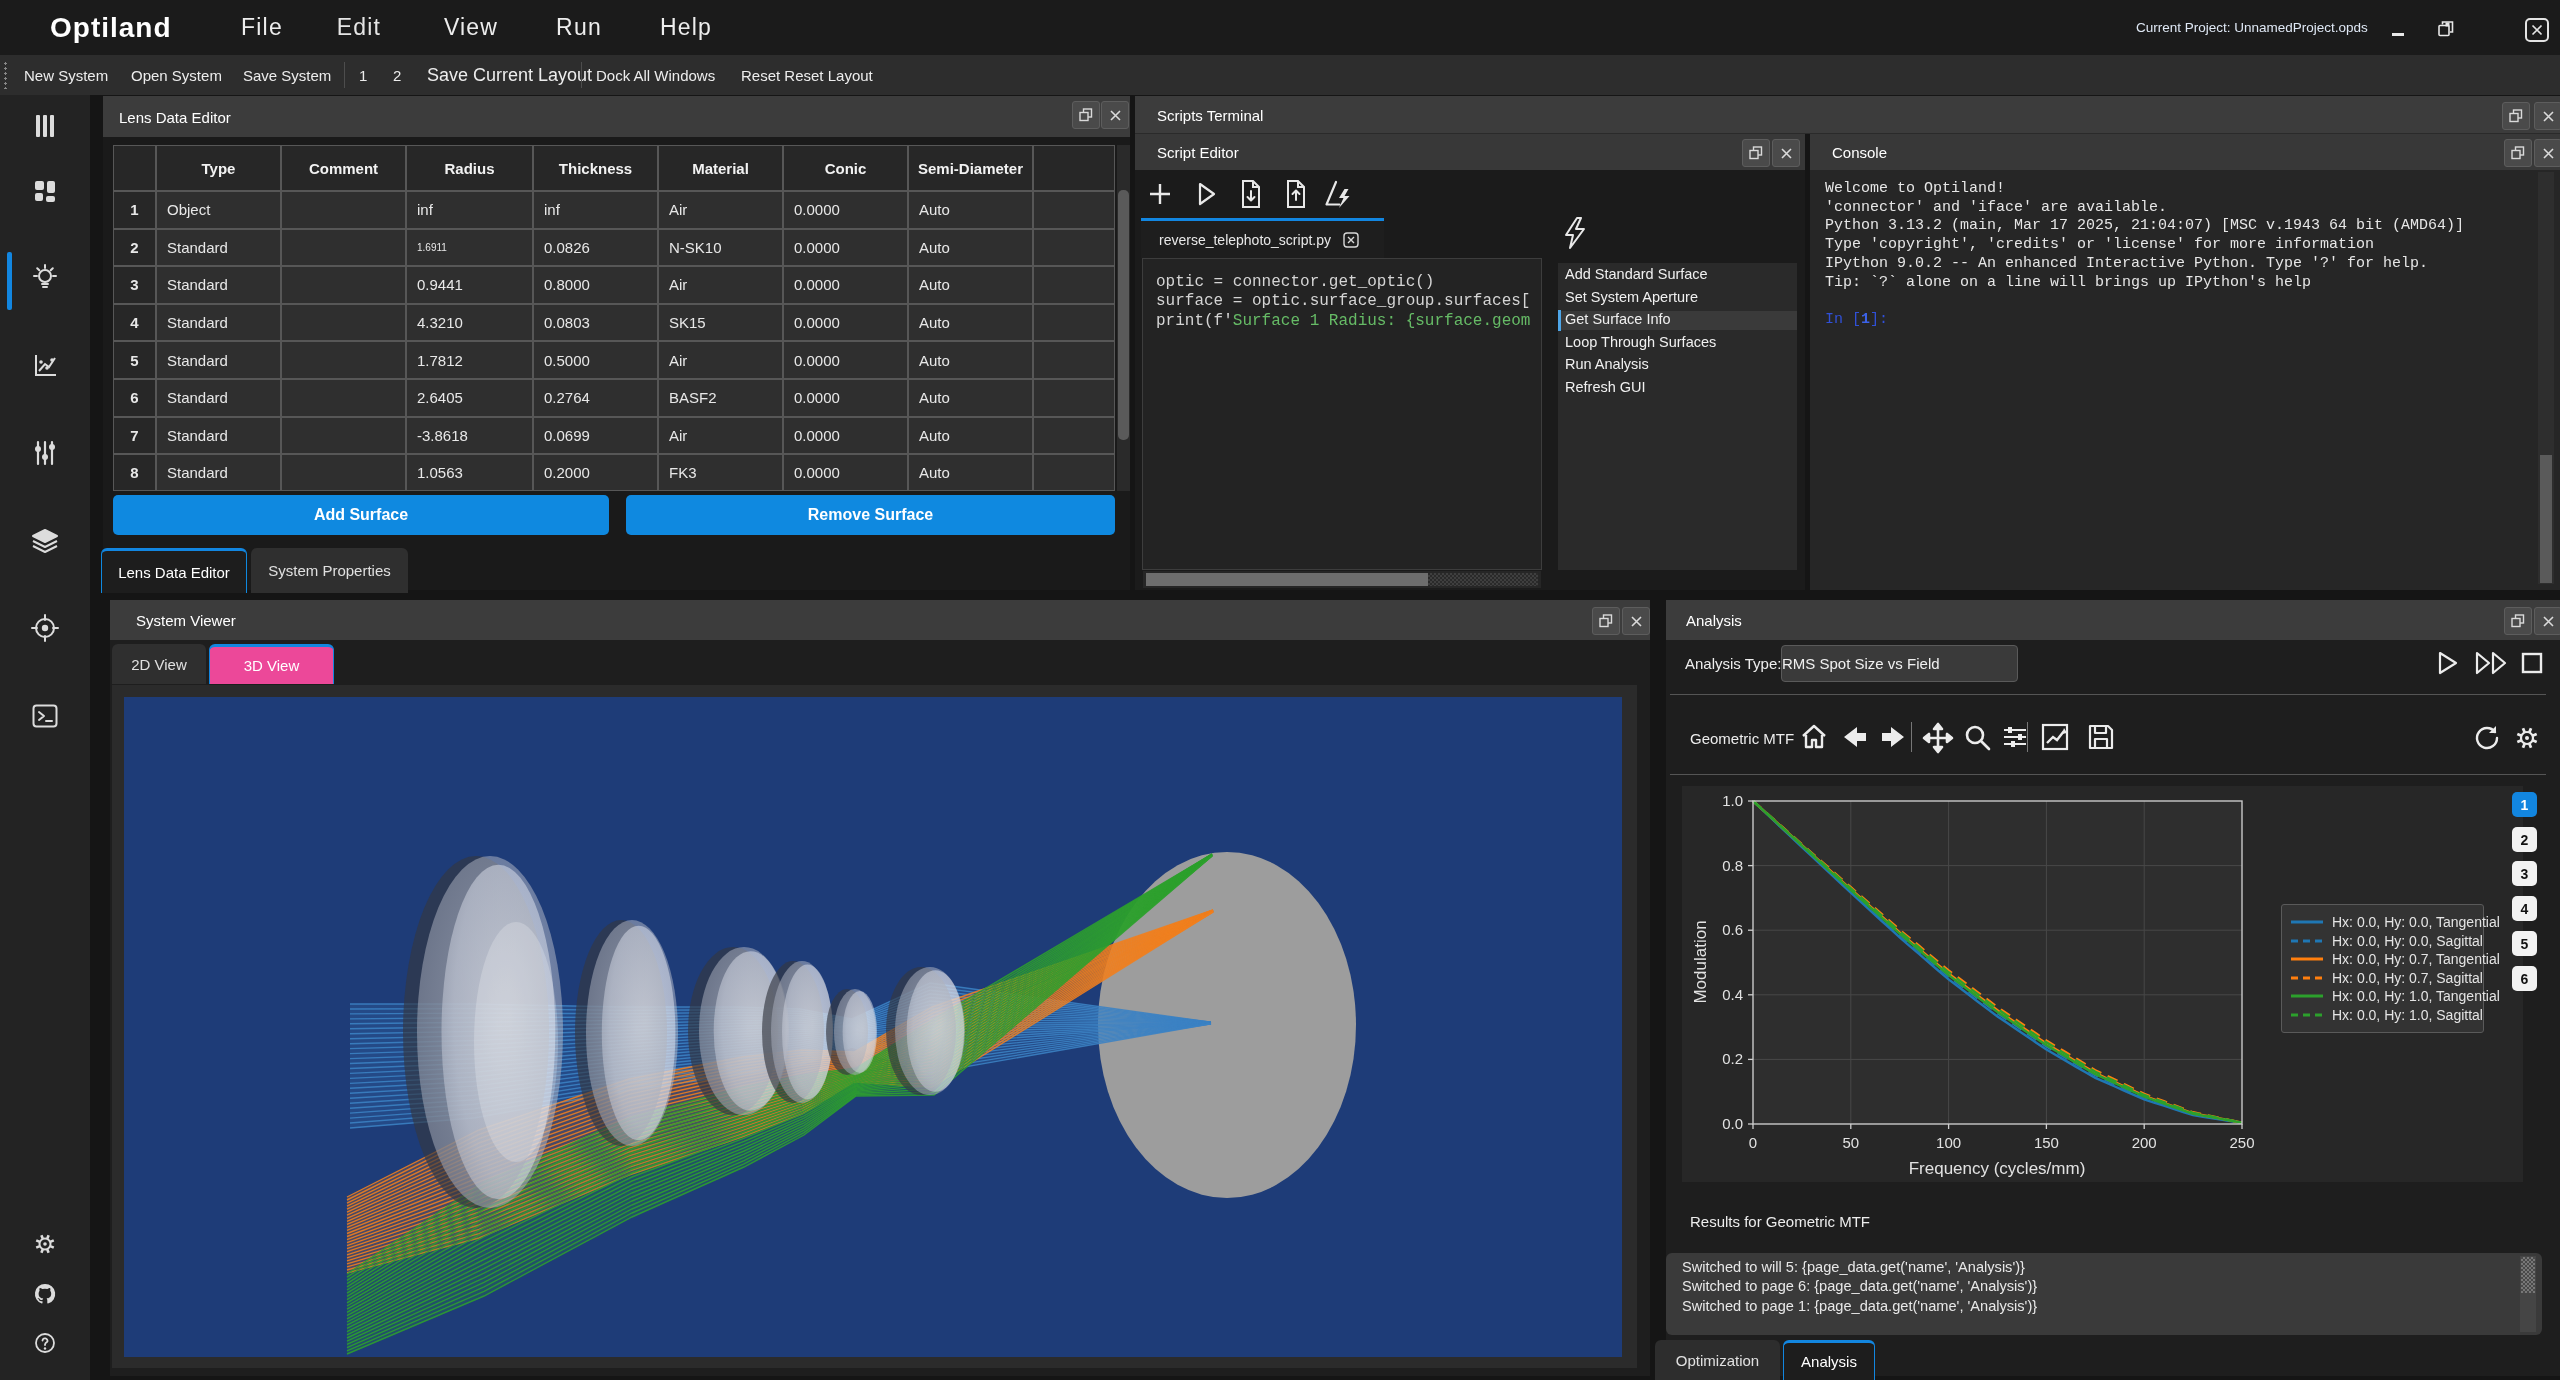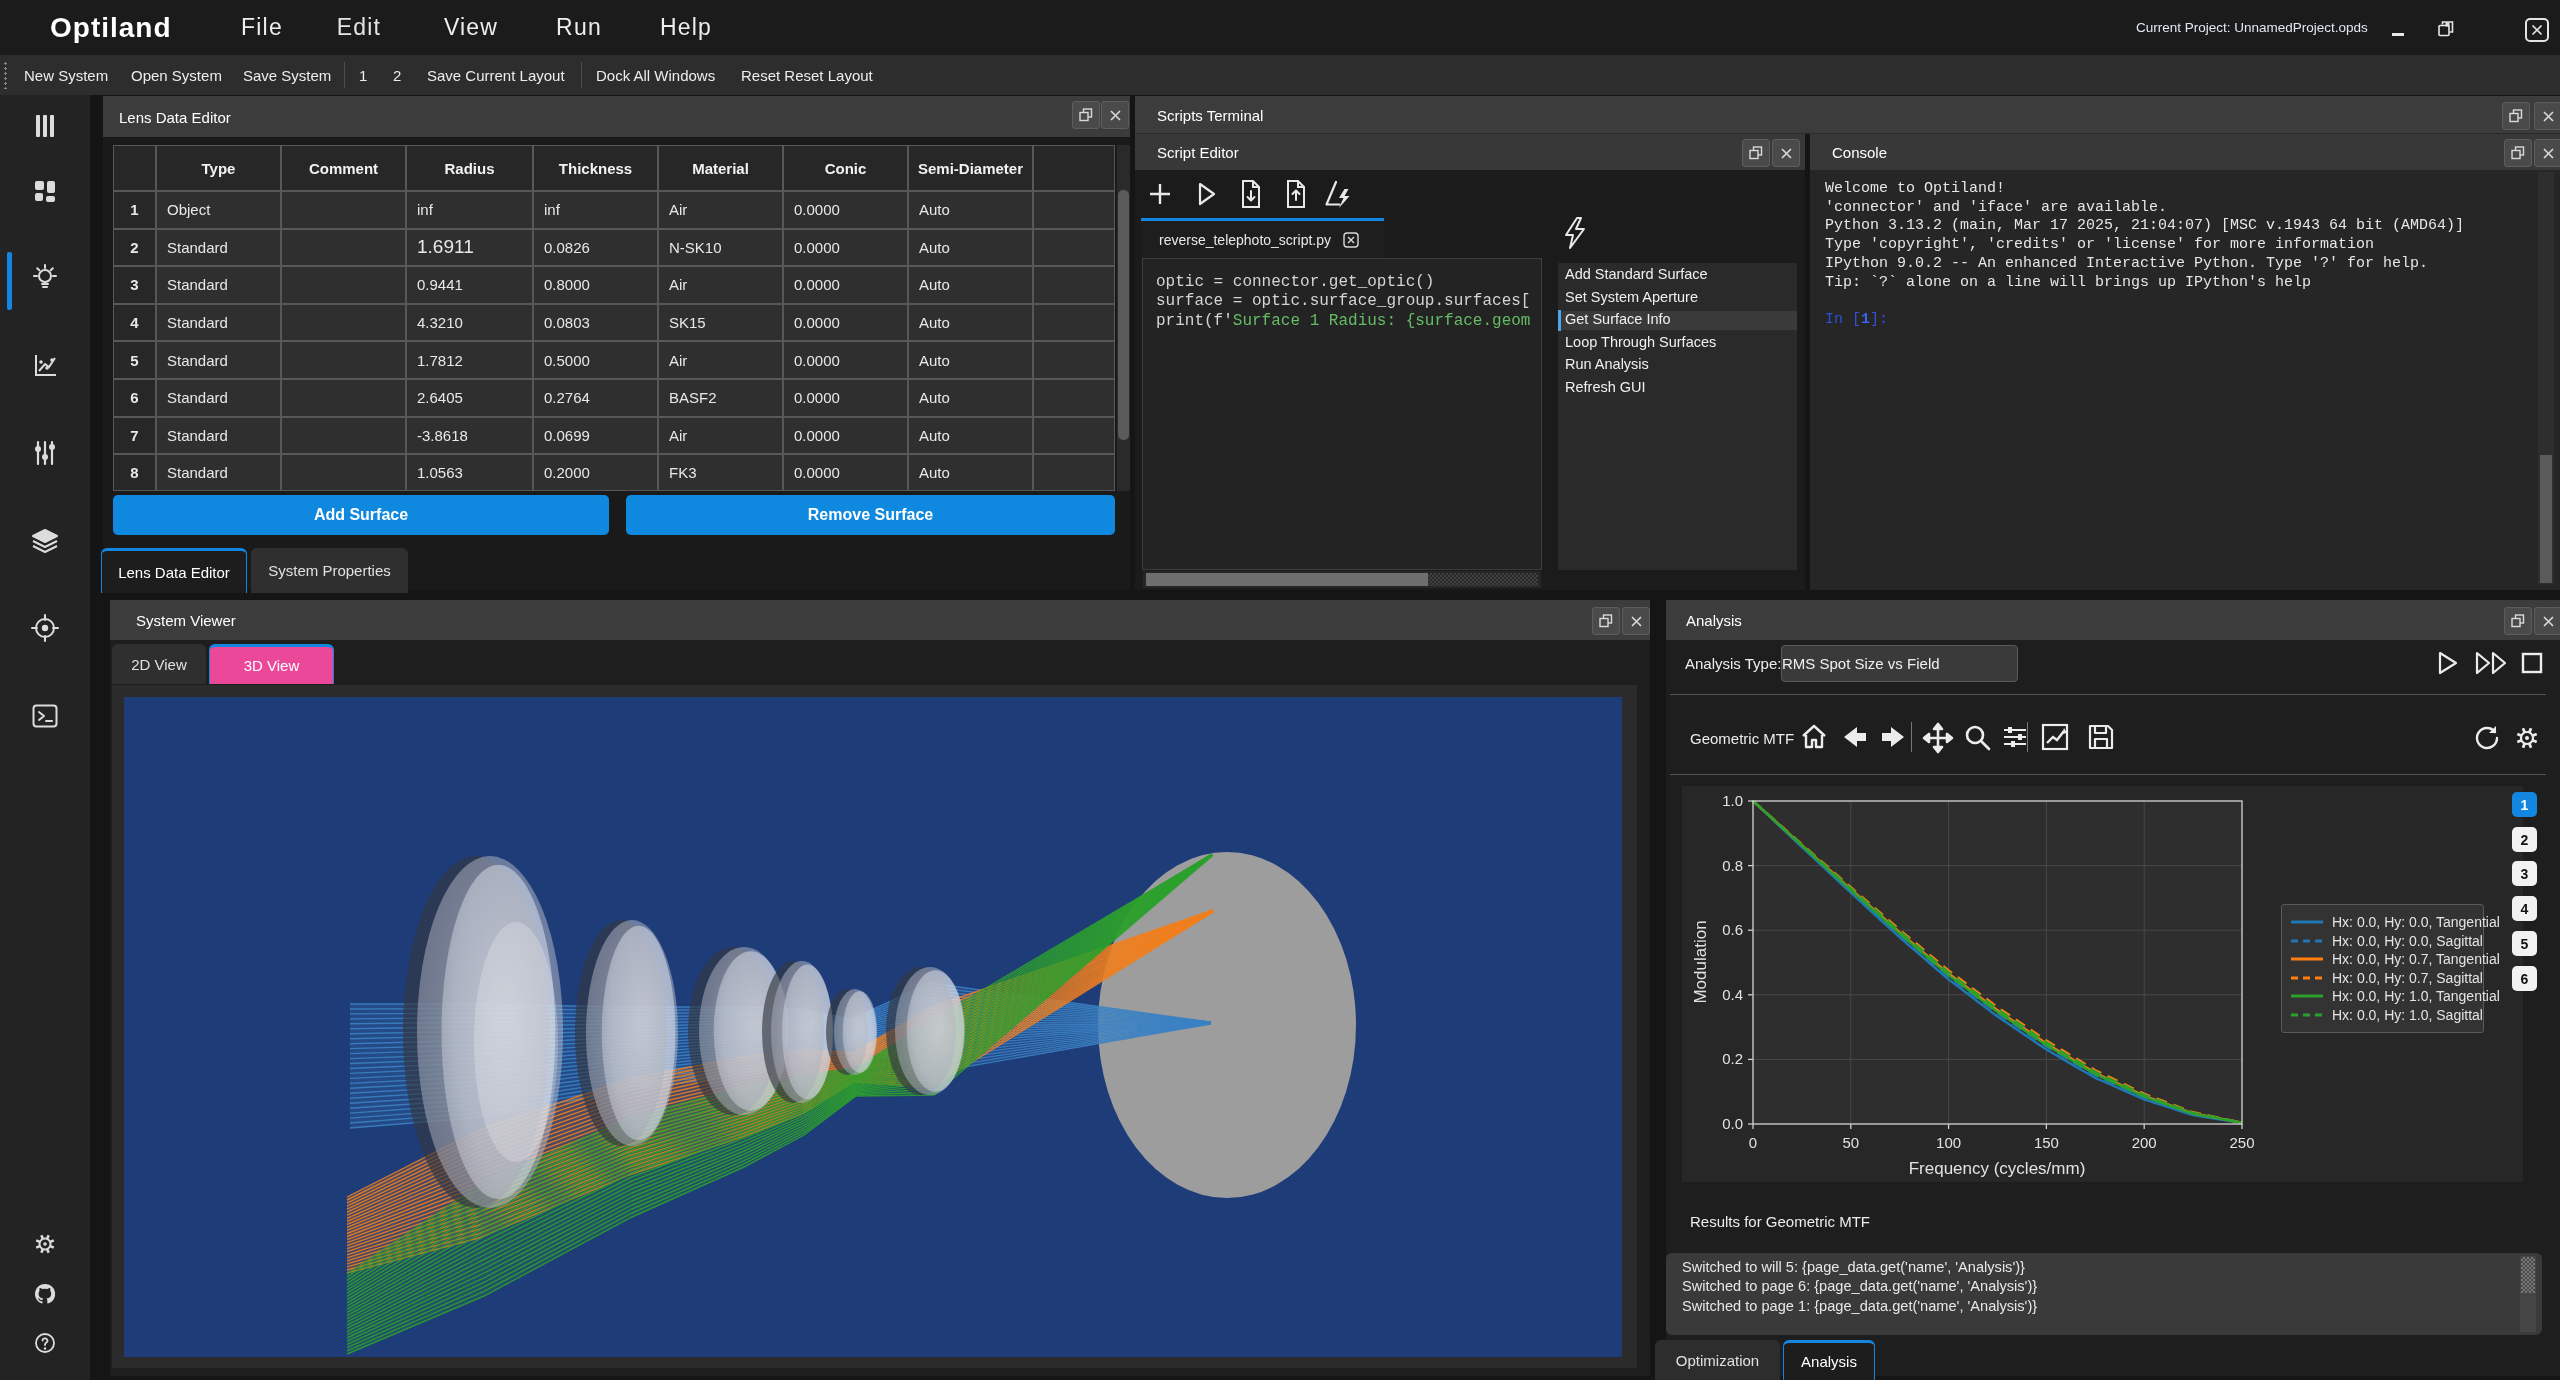--- a/index.html
+++ b/index.html
@@ -32,21 +32,21 @@
       <path d="M1.5 1.5l9 9M10.5 1.5l-9 9" stroke="#e4e4e4" stroke-width="1.7"></path>
     </svg>
   </div>
 <div class="abs" style="left:0px;top:55px;width:2560px;height:40px;background:#2d2d2d"></div>
 <div class="abs" style="left:4px;top:61px;width:3px;height:28px;background-image:radial-gradient(circle,#888 1px,transparent 1.3px);background-size:3px 5px"></div>
 <div class="abs" style="left:24px;top:55px;height:40px;display:flex;align-items:center;color:#ededed;font-size:15px;white-space:nowrap">New System</div>
 <div class="abs" style="left:131px;top:55px;height:40px;display:flex;align-items:center;color:#ededed;font-size:15px;white-space:nowrap">Open System</div>
 <div class="abs" style="left:243px;top:55px;height:40px;display:flex;align-items:center;color:#ededed;font-size:15px;white-space:nowrap">Save System</div>
 <div class="abs" style="left:359px;top:55px;height:40px;display:flex;align-items:center;color:#ededed;font-size:15px;white-space:nowrap">1</div>
 <div class="abs" style="left:393px;top:55px;height:40px;display:flex;align-items:center;color:#ededed;font-size:15px;white-space:nowrap">2</div>
-<div class="abs" style="left:427px;top:55px;height:40px;display:flex;align-items:center;color:#ededed;font-size:15px;white-space:nowrap">Save Current Layout</div>
+<div class="abs" style="left:427px;top:55px;height:40px;display:flex;align-items:center;color:#ededed;font-size:18px;white-space:nowrap">Save Current Layout</div>
 <div class="abs" style="left:596px;top:55px;height:40px;display:flex;align-items:center;color:#ededed;font-size:15px;white-space:nowrap">Dock All Windows</div>
 <div class="abs" style="left:741px;top:55px;height:40px;display:flex;align-items:center;color:#ededed;font-size:15px;white-space:nowrap">Reset Reset Layout</div>
 <div class="abs" style="left:344px;top:62px;width:1px;height:26px;background:#4d4d4d"></div>
 <div class="abs" style="left:581px;top:62px;width:1px;height:26px;background:#4d4d4d"></div>
 <div class="abs" style="left:0px;top:95px;width:90px;height:1285px;background:#232323"></div>
 <div class="abs" style="left:45px;top:128px;transform:translate(-50%,-50%)"><svg width="28" height="28" viewBox="0 0 28 28">
       <g fill="#dcdcdc">
         <rect x="5" y="3" width="4" height="22" rx="1"></rect>
         <rect x="12" y="3" width="4" height="22" rx="1"></rect>
         <rect x="19" y="3" width="4" height="22" rx="1"></rect>
@@ -166,21 +166,21 @@
 <div style="position:absolute;left:281px;top:191.0px;width:125px;height:37.6px;background:#2f2f2f;border:1px solid #575757;box-sizing:border-box;display:flex;align-items:center;justify-content:flex-start;padding-left:10px;font-weight:normal;font-size:15px;color:#e8e8e8;overflow:hidden"></div>
 <div style="position:absolute;left:406px;top:191.0px;width:127px;height:37.6px;background:#2f2f2f;border:1px solid #575757;box-sizing:border-box;display:flex;align-items:center;justify-content:flex-start;padding-left:10px;font-weight:normal;font-size:15px;color:#e8e8e8;overflow:hidden">inf</div>
 <div style="position:absolute;left:533px;top:191.0px;width:125px;height:37.6px;background:#2f2f2f;border:1px solid #575757;box-sizing:border-box;display:flex;align-items:center;justify-content:flex-start;padding-left:10px;font-weight:normal;font-size:15px;color:#e8e8e8;overflow:hidden">inf</div>
 <div style="position:absolute;left:658px;top:191.0px;width:125px;height:37.6px;background:#2f2f2f;border:1px solid #575757;box-sizing:border-box;display:flex;align-items:center;justify-content:flex-start;padding-left:10px;font-weight:normal;font-size:15px;color:#e8e8e8;overflow:hidden">Air</div>
 <div style="position:absolute;left:783px;top:191.0px;width:125px;height:37.6px;background:#2f2f2f;border:1px solid #575757;box-sizing:border-box;display:flex;align-items:center;justify-content:flex-start;padding-left:10px;font-weight:normal;font-size:15px;color:#e8e8e8;overflow:hidden">0.0000</div>
 <div style="position:absolute;left:908px;top:191.0px;width:125px;height:37.6px;background:#2f2f2f;border:1px solid #575757;box-sizing:border-box;display:flex;align-items:center;justify-content:flex-start;padding-left:10px;font-weight:normal;font-size:15px;color:#e8e8e8;overflow:hidden">Auto</div>
 <div style="position:absolute;left:1033px;top:191.0px;width:82px;height:37.6px;background:#2f2f2f;border:1px solid #575757;box-sizing:border-box"></div>
 <div style="position:absolute;left:113px;top:228.6px;width:43px;height:37.6px;background:#272727;border:1px solid #575757;box-sizing:border-box;display:flex;align-items:center;justify-content:center;font-weight:bold;font-size:15px;color:#e8e8e8;overflow:hidden">2</div>
 <div style="position:absolute;left:156px;top:228.6px;width:125px;height:37.6px;background:#2f2f2f;border:1px solid #575757;box-sizing:border-box;display:flex;align-items:center;justify-content:flex-start;padding-left:10px;font-weight:normal;font-size:15px;color:#e8e8e8;overflow:hidden">Standard</div>
 <div style="position:absolute;left:281px;top:228.6px;width:125px;height:37.6px;background:#2f2f2f;border:1px solid #575757;box-sizing:border-box;display:flex;align-items:center;justify-content:flex-start;padding-left:10px;font-weight:normal;font-size:15px;color:#e8e8e8;overflow:hidden"></div>
-<div style="position:absolute;left:406px;top:228.6px;width:127px;height:37.6px;background:#2f2f2f;border:1px solid #575757;box-sizing:border-box;display:flex;align-items:center;justify-content:flex-start;padding-left:10px;font-weight:normal;font-size:19px;color:#e8e8e8;overflow:hidden">1.6911</div>
+<div style="position:absolute;left:406px;top:228.6px;width:127px;height:37.6px;background:#2f2f2f;border:1px solid #575757;box-sizing:border-box;display:flex;align-items:center;justify-content:flex-start;padding-left:10px;font-weight:normal;font-size:10px;color:#e8e8e8;overflow:hidden">1.6911</div>
 <div style="position:absolute;left:533px;top:228.6px;width:125px;height:37.6px;background:#2f2f2f;border:1px solid #575757;box-sizing:border-box;display:flex;align-items:center;justify-content:flex-start;padding-left:10px;font-weight:normal;font-size:15px;color:#e8e8e8;overflow:hidden">0.0826</div>
 <div style="position:absolute;left:658px;top:228.6px;width:125px;height:37.6px;background:#2f2f2f;border:1px solid #575757;box-sizing:border-box;display:flex;align-items:center;justify-content:flex-start;padding-left:10px;font-weight:normal;font-size:15px;color:#e8e8e8;overflow:hidden">N-SK10</div>
 <div style="position:absolute;left:783px;top:228.6px;width:125px;height:37.6px;background:#2f2f2f;border:1px solid #575757;box-sizing:border-box;display:flex;align-items:center;justify-content:flex-start;padding-left:10px;font-weight:normal;font-size:15px;color:#e8e8e8;overflow:hidden">0.0000</div>
 <div style="position:absolute;left:908px;top:228.6px;width:125px;height:37.6px;background:#2f2f2f;border:1px solid #575757;box-sizing:border-box;display:flex;align-items:center;justify-content:flex-start;padding-left:10px;font-weight:normal;font-size:15px;color:#e8e8e8;overflow:hidden">Auto</div>
 <div style="position:absolute;left:1033px;top:228.6px;width:82px;height:37.6px;background:#2f2f2f;border:1px solid #575757;box-sizing:border-box"></div>
 <div style="position:absolute;left:113px;top:266.2px;width:43px;height:37.6px;background:#272727;border:1px solid #575757;box-sizing:border-box;display:flex;align-items:center;justify-content:center;font-weight:bold;font-size:15px;color:#e8e8e8;overflow:hidden">3</div>
 <div style="position:absolute;left:156px;top:266.2px;width:125px;height:37.6px;background:#2f2f2f;border:1px solid #575757;box-sizing:border-box;display:flex;align-items:center;justify-content:flex-start;padding-left:10px;font-weight:normal;font-size:15px;color:#e8e8e8;overflow:hidden">Standard</div>
 <div style="position:absolute;left:281px;top:266.2px;width:125px;height:37.6px;background:#2f2f2f;border:1px solid #575757;box-sizing:border-box;display:flex;align-items:center;justify-content:flex-start;padding-left:10px;font-weight:normal;font-size:15px;color:#e8e8e8;overflow:hidden"></div>
 <div style="position:absolute;left:406px;top:266.2px;width:127px;height:37.6px;background:#2f2f2f;border:1px solid #575757;box-sizing:border-box;display:flex;align-items:center;justify-content:flex-start;padding-left:10px;font-weight:normal;font-size:15px;color:#e8e8e8;overflow:hidden">0.9441</div>
 <div style="position:absolute;left:533px;top:266.2px;width:125px;height:37.6px;background:#2f2f2f;border:1px solid #575757;box-sizing:border-box;display:flex;align-items:center;justify-content:flex-start;padding-left:10px;font-weight:normal;font-size:15px;color:#e8e8e8;overflow:hidden">0.8000</div>

